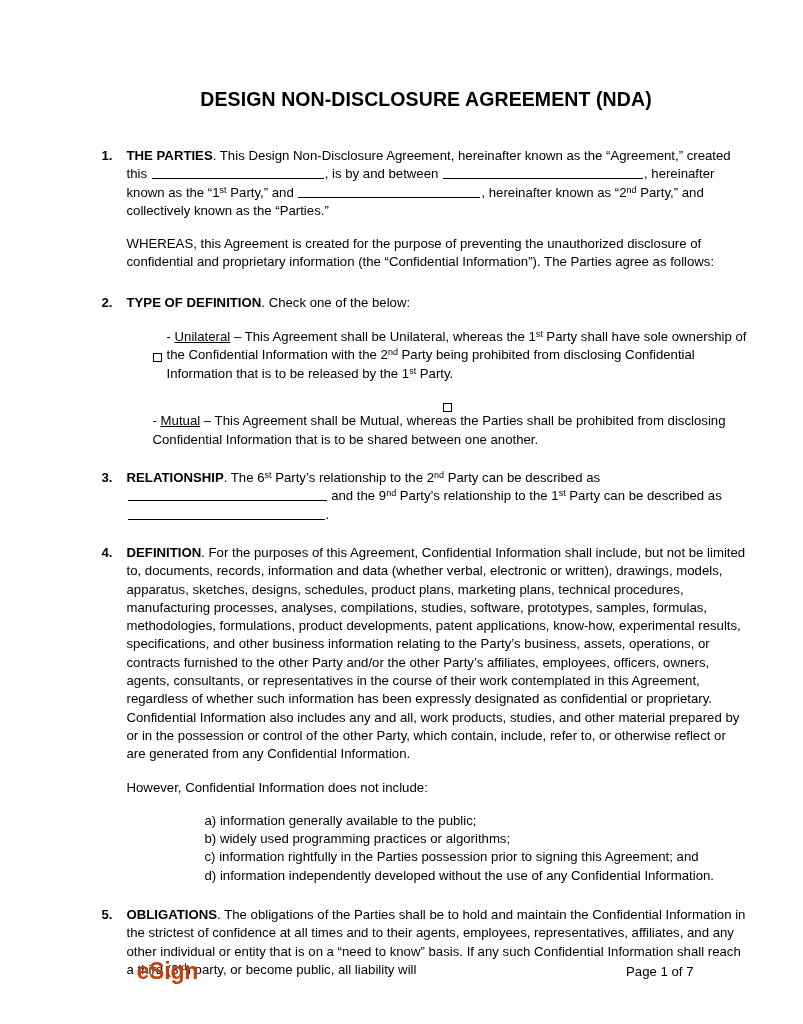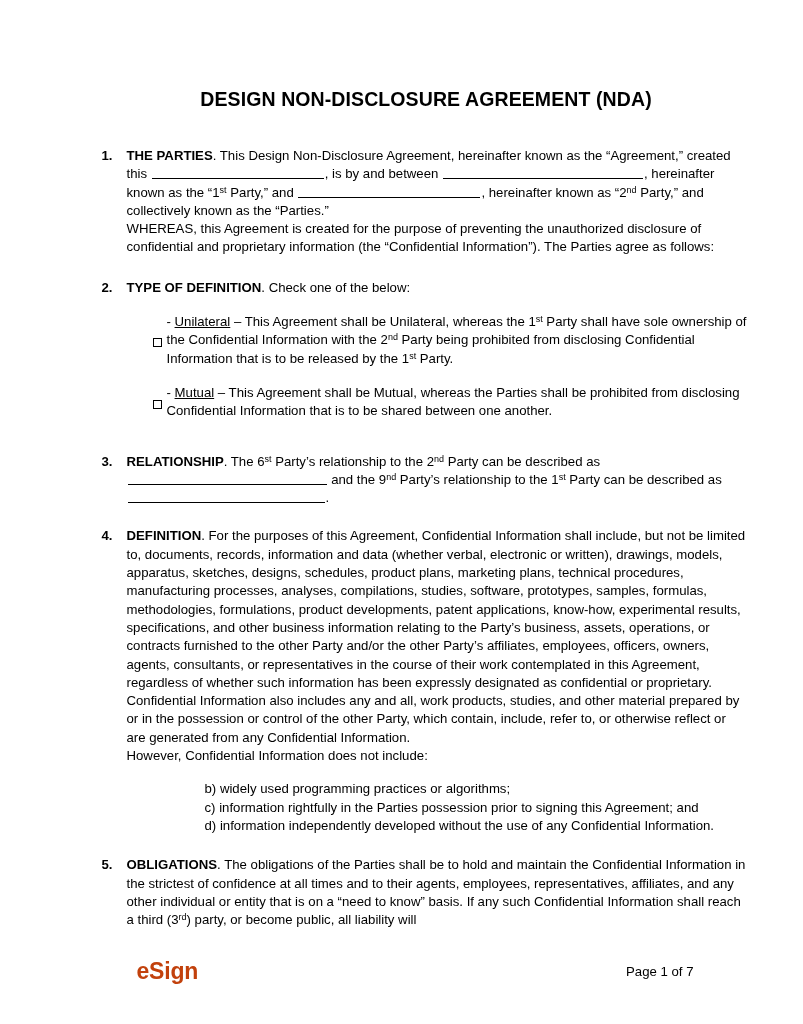--- a/index.html
+++ b/index.html
@@ -52,20 +52,21 @@
   .clause-body {
     flex: 1 1 auto;
     font-size: 13.2px;
     line-height: 18.3px;
     text-align: left;
   }
   .clause-body p {
     margin: 0;
   }
   .clause-body p + p {
+    margin-top: 15px;
   }
   .lead {
     font-weight: bold;
   }
   sup {
     font-size: 0.68em;
     vertical-align: 0.42em;
     line-height: 0;
   }
   
@@ -86,21 +87,21 @@
     margin-top: 16px;
   }
   .option {
     display: flex;
     align-items: center;
     margin-left: 26px;
     margin-bottom: 16px;
     font-size: 13.2px;
     line-height: 18.3px;
   }
-  .option:last-child { margin-bottom: 12px; }
+  .option:last-child { margin-bottom: 0; flex-direction: column; }
   .cbox {
     flex: 0 0 auto;
     display: inline-block;
     width: 9px;
     height: 9px;
     border: 1.3px solid #000;
     margin-right: 5px;
     margin-top: 4.5px;
     background: #fff;
   }
@@ -181,20 +182,21 @@
         <p><span class="lead">RELATIONSHIP</span><span>. The 6</span><sup>st</sup><span> Party’s relationship to the 2</span><sup>nd</sup><span> Party can be described as </span><span class="blank blank-d"></span><span> and the 9</span><sup>nd</sup><span> Party’s relationship to the 1</span><sup>st</sup><span> Party can be described as </span><span class="blank blank-e"></span><span>.</span></p>
       </div>
     </div>
 
     <div class="clause" style="margin-top:20px;">
       <div class="clause-num">4.</div>
       <div class="clause-body">
         <p><span class="lead">DEFINITION</span><span>. For the purposes of this Agreement, Confidential Information shall include, but not be limited to, documents, records, information and data (whether verbal, electronic or written), drawings, models, apparatus, sketches, designs, schedules, product plans, marketing plans, technical procedures, manufacturing processes, analyses, compilations, studies, software, prototypes, samples, formulas, methodologies, formulations, product developments, patent applications, know-how, experimental results, specifications, and other business information relating to the Party’s business, assets, operations, or contracts furnished to the other Party and/or the other Party’s affiliates, employees, officers, owners, agents, consultants, or representatives in the course of their work contemplated in this Agreement, regardless of whether such information has been expressly designated as confidential or proprietary. Confidential Information also includes any and all, work products, studies, and other material prepared by or in the possession or control of the other Party, which contain, include, refer to, or otherwise reflect or are generated from any Confidential Information.</span></p>
         <p>However, Confidential Information does not include:</p>
         <div class="sublist">
+          <div>a) information generally available to the public;</div>
           <div>b) widely used programming practices or algorithms;</div>
           <div>c) information rightfully in the Parties possession prior to signing this Agreement; and</div>
           <div>d) information independently developed without the use of any Confidential Information.</div>
         </div>
       </div>
     </div>
 
     <div class="clause" style="margin-top:21px;">
       <div class="clause-num">5.</div>
       <div class="clause-body">

